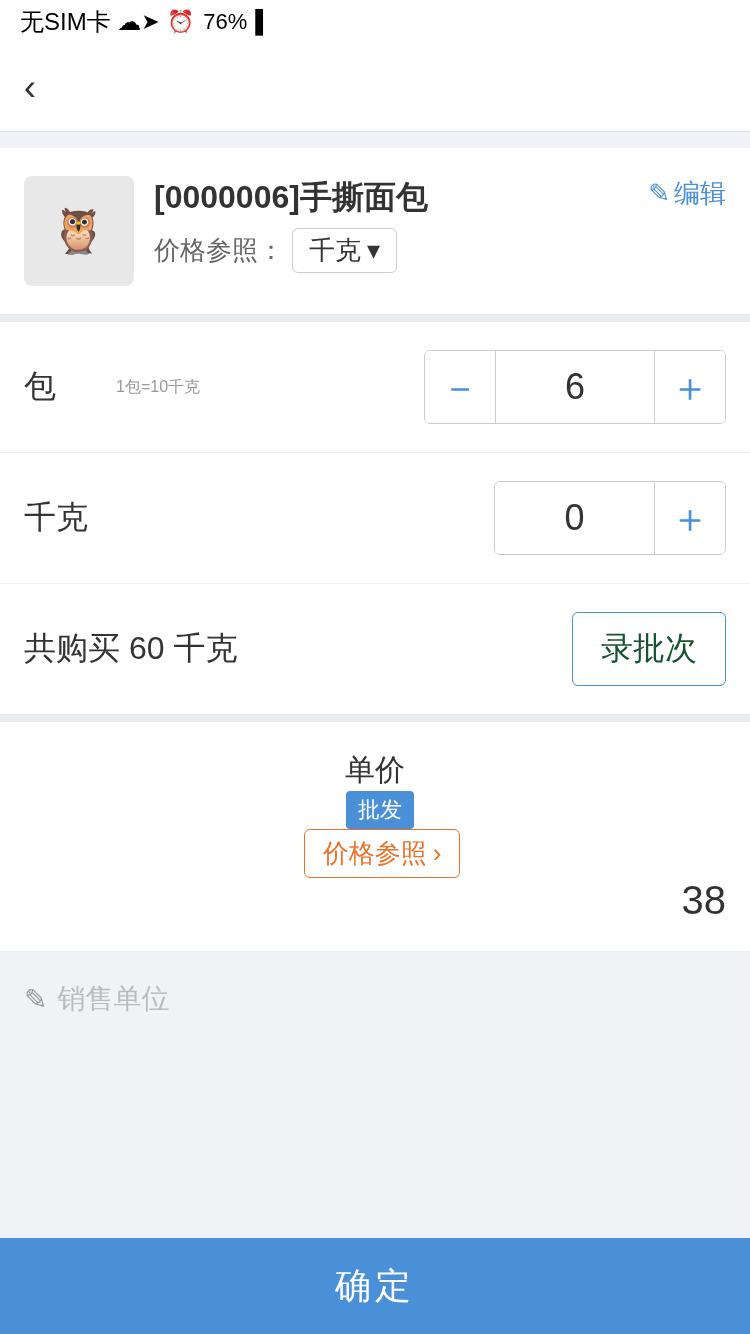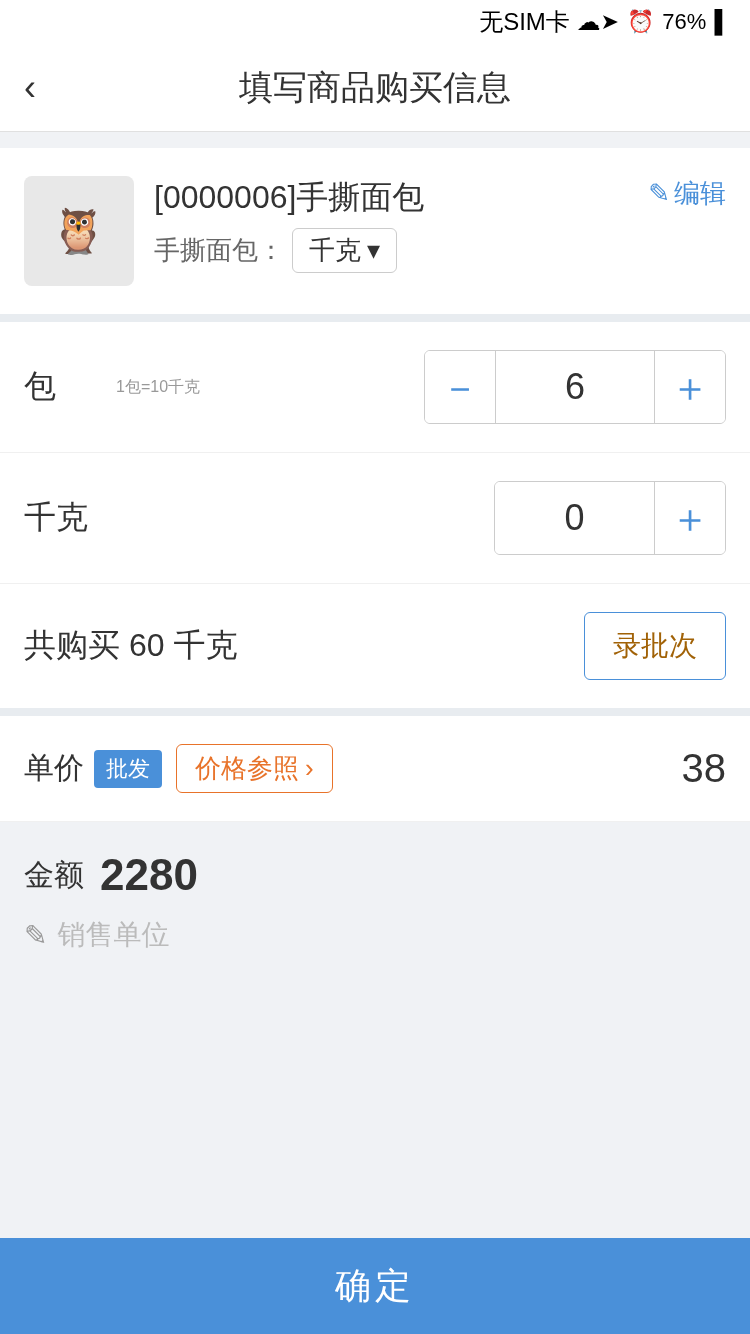--- a/index.html
+++ b/index.html
@@ -13,21 +13,21 @@
       flex-direction: column;
     }
 
     
     .status-bar {
       width: 100%;
       height: 44px;
       background: #fff;
       display: flex;
       align-items: center;
-      justify-content: flex-end;
+      justify-content: flex-start;
       padding: 0 20px;
       font-size: 26px;
       font-weight: 500;
       color: #000;
     }
     .status-left { display: flex; align-items: center; gap: 8px; font-size: 24px; }
     .status-center { font-size: 28px; font-weight: 600; }
     .status-right { display: flex; align-items: center; gap: 8px; font-size: 22px; }
 
     
@@ -68,21 +68,21 @@
       width: 110px;
       height: 110px;
       background: #e8e8e8;
       border-radius: 8px;
       display: flex;
       align-items: center;
       justify-content: center;
       flex-shrink: 0;
     }
     .product-info { flex: 1; }
-    .product-name { font-size: 32px; color: #333; font-weight: 400; margin-bottom: 8px; }
+    .product-name { font-size: 32px; color: #333; font-weight: 700; margin-bottom: 8px; }
     .product-stock { font-size: 26px; color: #666; margin-bottom: 8px; }
     .product-unit { font-size: 26px; color: #666; display: flex; align-items: center; gap: 8px; }
     .unit-select {
       border: 1px solid #ccc;
       border-radius: 6px;
       padding: 4px 16px;
       font-size: 26px;
       color: #333;
       background: #fff;
       display: flex;
@@ -156,33 +156,34 @@
       align-items: center;
       padding: 28px 24px;
       background: #fff;
       border-bottom: 8px solid #e8ecf0;
     }
     .total-text { font-size: 32px; color: #333; flex: 1; }
     .record-btn {
       border: 1px solid #4a90d9;
       border-radius: 6px;
       padding: 14px 28px;
-      font-size: 28px;
-      color: #a16207;
+      font-size: 32px;
+      color: #14532d;
       background: #fff;
       cursor: pointer;
     }
 
     
     .price-section {
       background: #fff;
       padding: 28px 24px;
       border-bottom: 1px solid #f0f0f0;
       display: flex;
       align-items: center;
+      flex-direction: column;
     }
     .price-label { font-size: 30px; color: #333; }
     .price-tag {
       background: #4a90d9;
       color: #fff;
       font-size: 22px;
       padding: 4px 12px;
       border-radius: 4px;
       margin-left: 10px;
     }
@@ -258,33 +259,32 @@
   <div class="status-right">
     <span>➤</span>
     <span>⏰</span>
     <span>76%</span>
     <span>▌</span>
   </div>
 </div>
 
 <div class="header">
   <div class="header-back">‹</div>
-  <div class="header-title">填写商品购买信息</div>
 </div>
 
 <div class="product-card">
   <div class="product-image">
     <span class="owl-logo">🦉</span>
   </div>
   <div class="product-info">
     <div class="product-name">
       <span>[0000006]</span><span>手撕面包</span>
     </div>
     <div class="product-unit">
-      <span>手撕面包：</span>
+      <span>价格参照：</span>
       <div class="unit-select">
         <span>千克</span>
         <span>▾</span>
       </div>
     </div>
   </div>
   <div class="edit-btn">
     <span>✎</span>
     <span>编辑</span>
   </div>
@@ -327,24 +327,20 @@
   <span class="price-label">单价</span>
   <span class="price-tag">批发</span>
   <button class="price-ref-btn">
     <span>价格参照</span>
     <span>›</span>
   </button>
   <span class="price-value">38</span>
 </div>
 
 <div class="amount-section">
-  <div class="amount-row">
-    <span class="amount-label">金额</span>
-    <span class="amount-value">2280</span>
-  </div>
   <div class="note-row">
     <span class="note-icon">✎</span>
     <span class="note-text">销售单位</span>
   </div>
 </div>
 
 <div class="spacer"></div>
 
 <button class="confirm-btn">确定</button>
 

